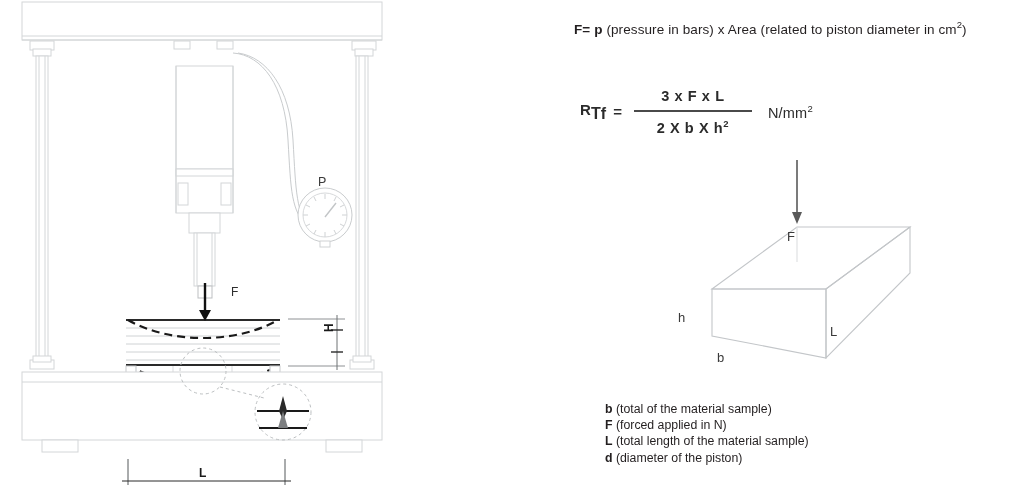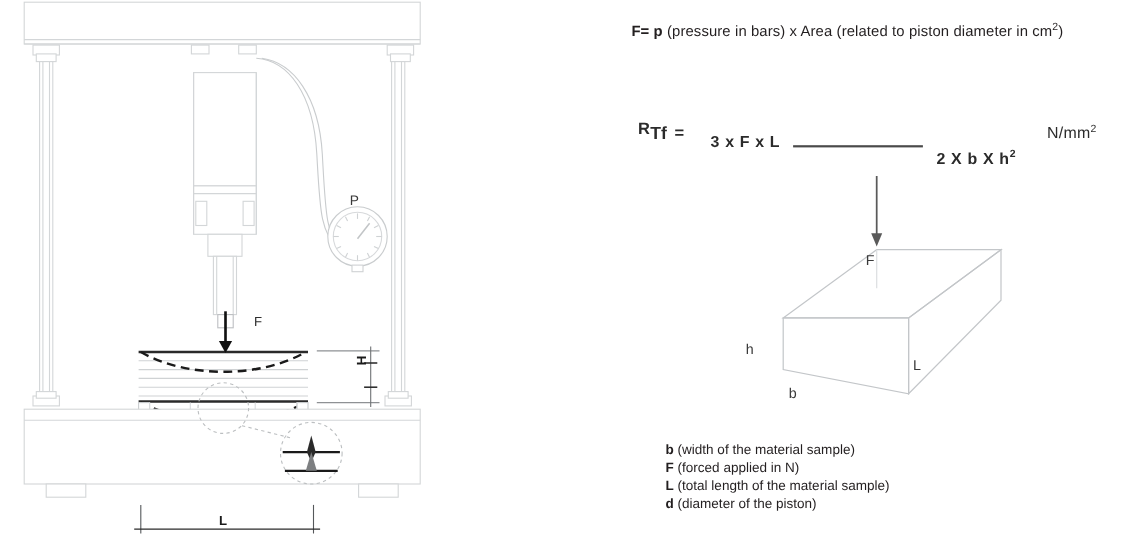--- a/index.html
+++ b/index.html
@@ -69,41 +69,40 @@
     vertical-align: sub;
     letter-spacing: 0;
   }
   .formula .eq {
     font-size: 15px;
     font-weight: bold;
     margin-right: 12px;
   }
   .fraction {
     display: inline-flex;
-    flex-direction: row;
+    flex-direction: column;
     align-items: center;
     text-align: center;
-    margin-top: 25px;
   }
   .fraction .num {
     font-size: 14.5px;
     font-weight: bold;
     padding: 0 12px 6px 12px;
     letter-spacing: .6px;
     white-space: nowrap;
   }
   .fraction .bar {
     width: 118px;
     height: 2px;
     background: #4a4a4a;
   }
   .fraction .den {
     font-size: 14.5px;
     font-weight: bold;
-    padding: 22px 12px 0 12px;
+    padding: 6px 12px 0 12px;
     letter-spacing: .6px;
     white-space: nowrap;
   }
   .units {
     margin-left: 16px;
     font-size: 14.5px;
     font-weight: normal;
     white-space: nowrap;
     letter-spacing: .2px;
   }
@@ -344,19 +343,19 @@
 
       <g stroke="#d2d4d6" stroke-width="1" fill="none"></g>
     </svg>
 
     <span class="beam-label lbl-F">F</span>
     <span class="beam-label lbl-h">h</span>
     <span class="beam-label lbl-b">b</span>
     <span class="beam-label lbl-L">L</span>
 
     <div class="legend">
-      <div class="row"><span class="sym">b</span><span> (width of the material sample)</span></div>
+      <div class="row"><span class="sym">b</span><span> (total of the material sample)</span></div>
       <div class="row"><span class="sym">F</span><span> (forced applied in N)</span></div>
       <div class="row"><span class="sym">L</span><span> (total length of the material sample)</span></div>
       <div class="row"><span class="sym">d</span><span> (diameter of the piston)</span></div>
     </div>
   </div>
 </div>
 
 </body></html>

